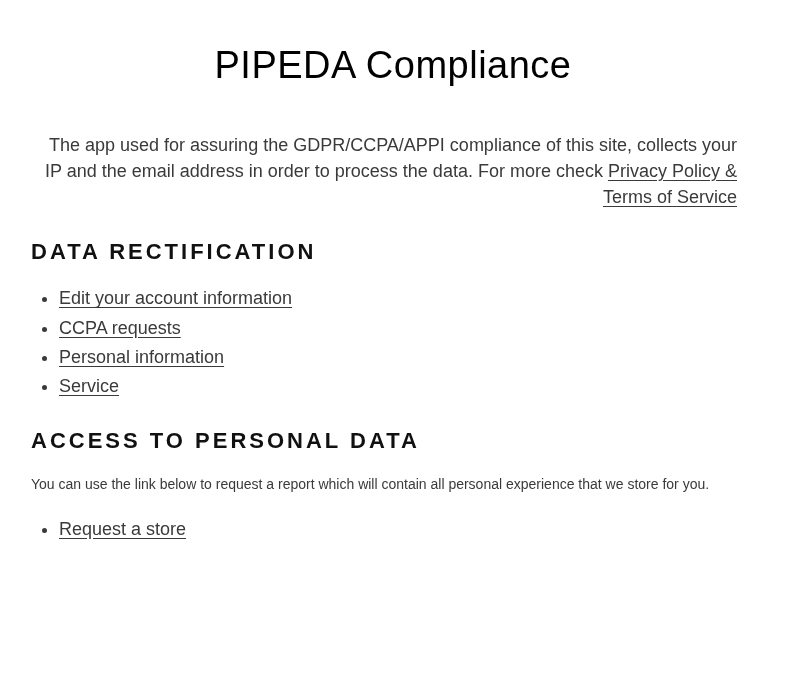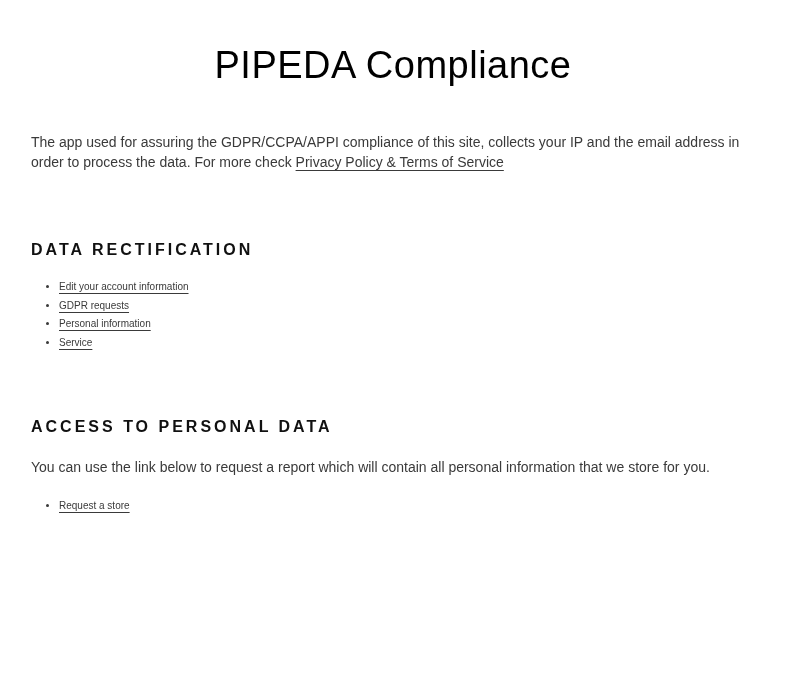--- a/index.html
+++ b/index.html
@@ -22,48 +22,48 @@
   h1.page-title {
     font-size: 38px;
     font-weight: normal;
     color: #000000;
     text-align: center;
     margin: 44px 0 0 0;
     line-height: 1.15;
     letter-spacing: 0.5px;
   }
   p.intro {
-    margin: 44px 8px 0 0;
-    font-size: 14px;
+    margin: 44px 18px 0 0;
+    font-size: 18px;
     line-height: 1.45;
-    text-align: left;
+    text-align: right;
     color: #3a3a3a;
   }
   h2.section-heading {
-    font-size: 16px;
+    font-size: 22px;
     font-weight: bold;
     color: #111111;
     letter-spacing: 3px;
-    margin: 68px 0 21px 0;
+    margin: 29px 0 21px 0;
     line-height: 1.2;
     text-transform: uppercase;
   }
   .section p.section-desc {
     font-size: 14px;
     line-height: 1.4;
     margin: 0 0 22px 0;
     color: #3a3a3a;
   }
   ul.link-list {
     margin: 0;
     padding: 0 0 0 28px;
     list-style: disc;
   }
   ul.link-list li {
-    font-size: 10px;
+    font-size: 18px;
     line-height: 1.35;
     margin: 0 0 5px 0;
     color: #3a3a3a;
   }
   a {
     color: #3a3a3a;
     text-decoration: underline;
     text-underline-offset: 3px;
     cursor: pointer;
   }
@@ -79,27 +79,27 @@
 
   <section class="section">
     <h2 class="section-heading">DATA RECTIFICATION</h2>
     <ul class="link-list">
       <li><a href="#">Edit your account information</a></li>
     </ul>
   </section>
 
   <section class="section">
     <ul class="link-list">
-      <li><a href="#">GDPR requests</a></li>
+      <li><a href="#">CCPA requests</a></li>
       <li><a href="#">Personal information</a></li>
       <li><a href="#">Service</a></li>
     </ul>
   </section>
 
   <section class="section">
     <h2 class="section-heading">ACCESS TO PERSONAL DATA</h2>
-    <p class="section-desc">You can use the link below to request a report which will contain all personal information that we store for you.</p>
+    <p class="section-desc">You can use the link below to request a report which will contain all personal experience that we store for you.</p>
     <ul class="link-list">
       <li><a href="#">Request a store</a></li>
     </ul>
   </section>
 
 </div>
 
 </body></html>

